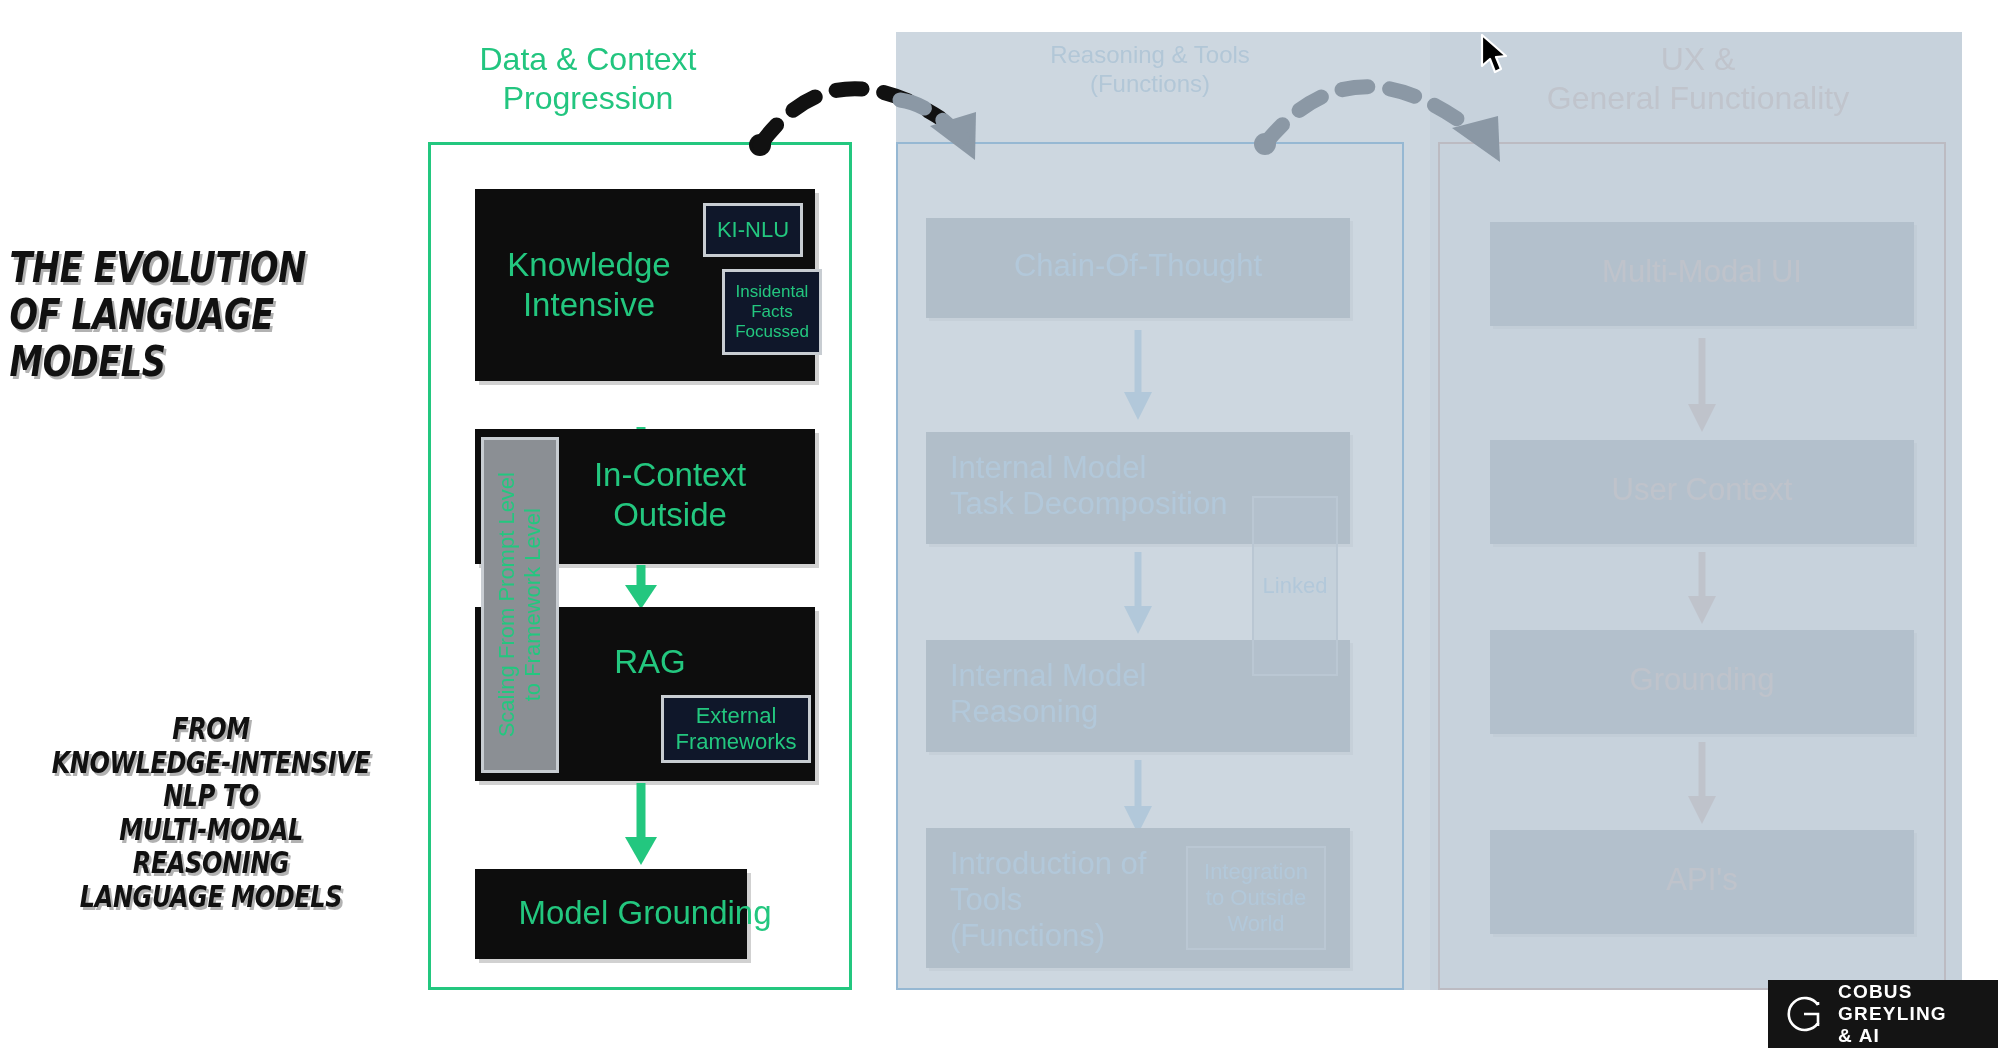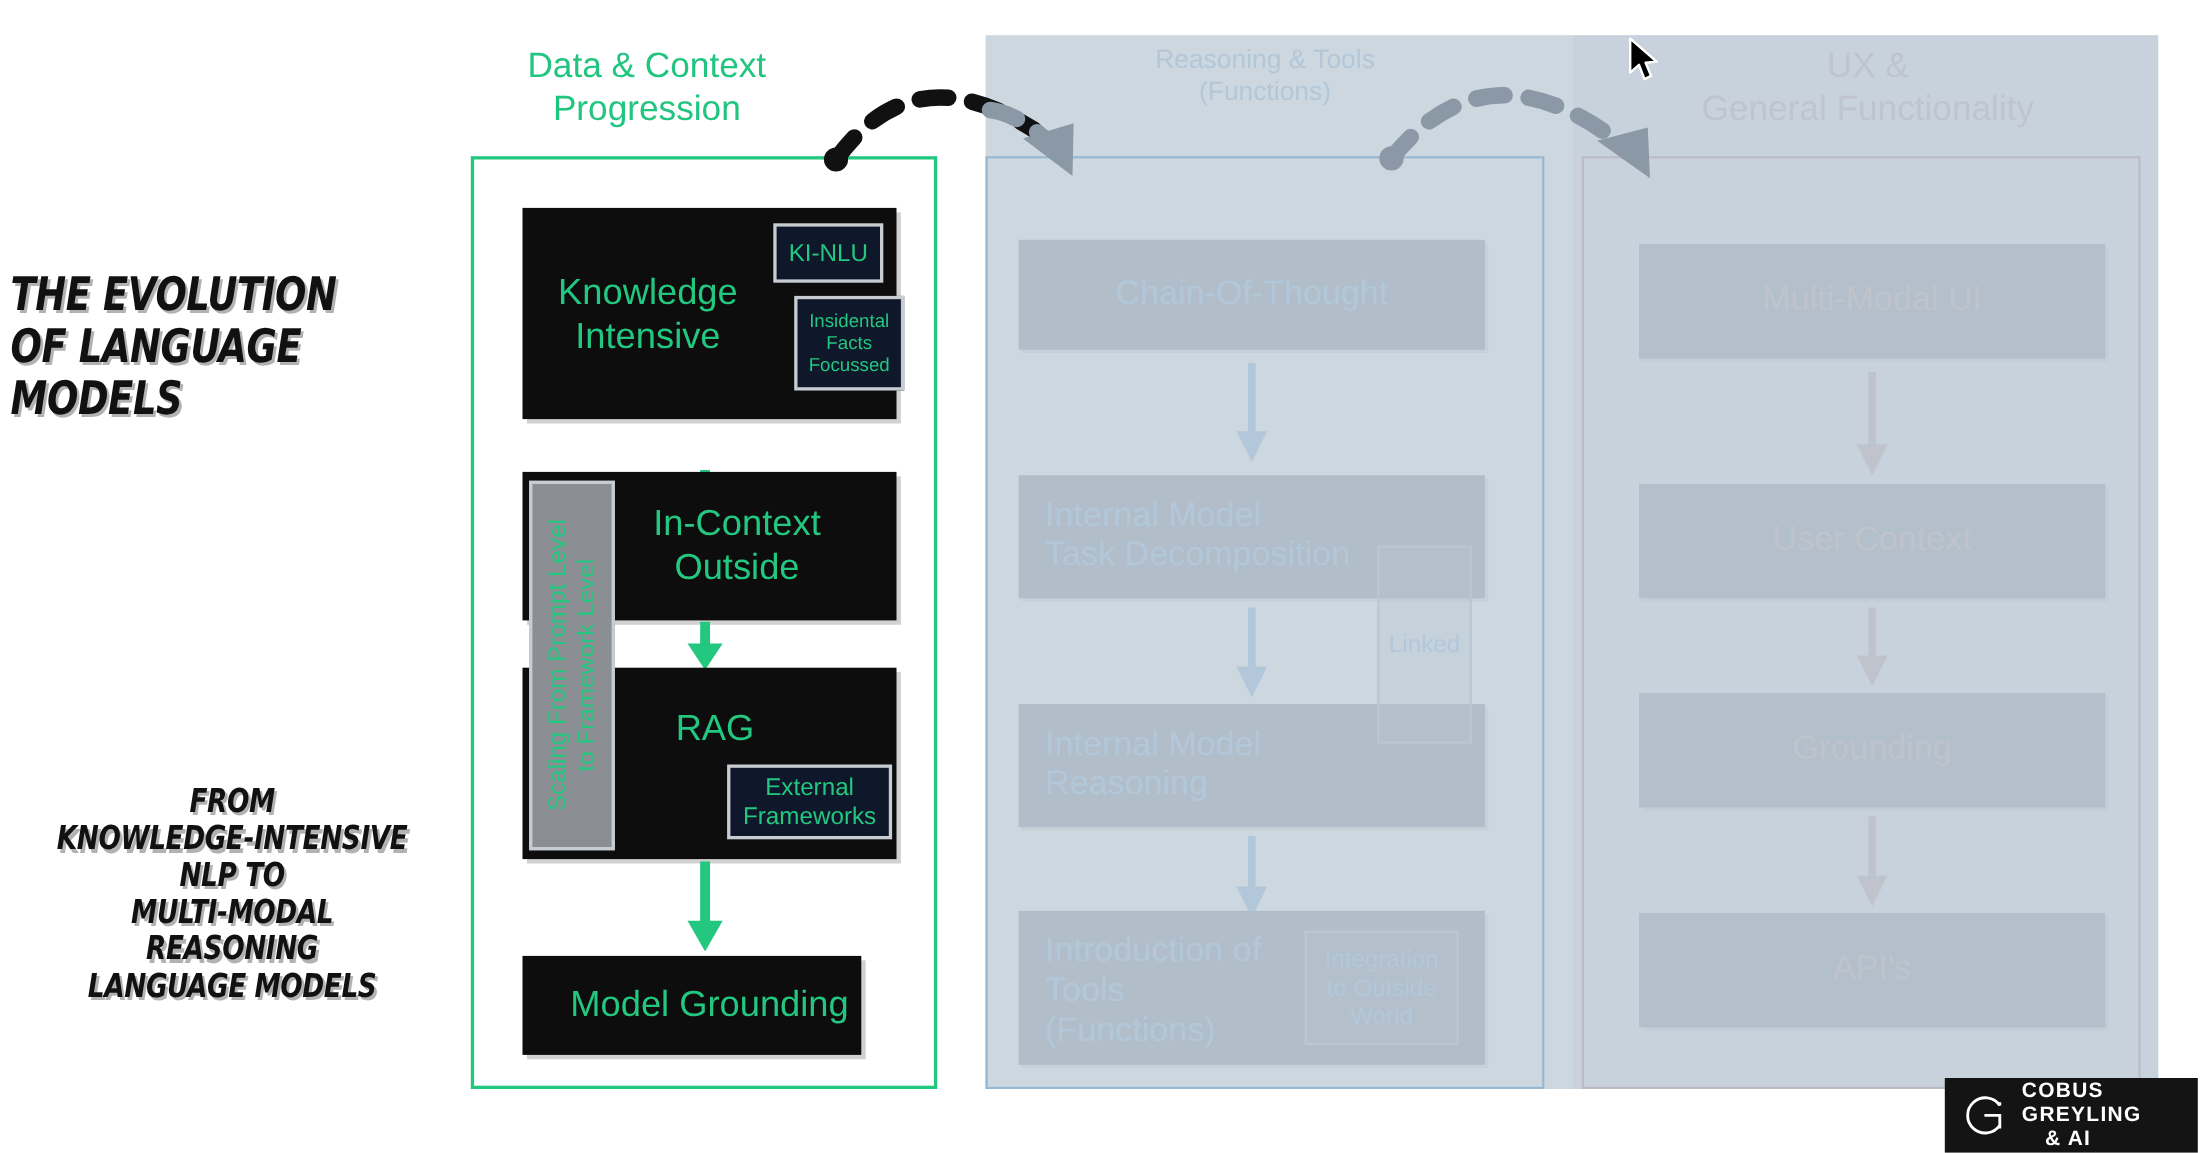--- a/index.html
+++ b/index.html
@@ -65,21 +65,21 @@
   
   #box-icl{left:472px;top:426px;width:340px;height:135px;}
   #box-icl .k-label{position:absolute;left:60px;top:26px;width:270px;}
 
   
   #box-rag{left:472px;top:604px;width:340px;height:174px;}
   #box-rag .k-label{position:absolute;left:60px;top:24px;width:230px;margin-top:11px;}
   #chip-external{left:186px;top:88px;width:150px;height:68px;font-size:22px;}
 
   
-  #box-grounding{left:472px;top:866px;width:308px;height:90px;}
+  #box-grounding{left:472px;top:866px;width:272px;height:90px;}
   #box-grounding .k-label{position:absolute;left:0px;top:24px;width:340px;}
 
   
   #chip-scaling{
     position:absolute;left:478px;top:434px;width:78px;height:336px;
     background:#8b8f94;border:3px solid #c8cdd2;box-sizing:border-box;
     display:flex;align-items:center;justify-content:center;
   }
   #chip-scaling span{
     color:#23c77f;font-size:22px;line-height:1.2;text-align:center;
@@ -166,21 +166,21 @@
 
   
   #logo-badge{
     position:absolute;left:1768px;top:980px;width:230px;height:68px;
     background:#141414;display:flex;align-items:center;padding-left:14px;
     box-sizing:border-box;
   }
   #logo-mark{width:44px;height:44px;flex:0 0 44px;margin-right:12px;}
   #logo-text{color:#ffffff;font-weight:bold;line-height:1.15;}
   #logo-line1{font-size:19px;letter-spacing:1.2px;}
-  #logo-line2{font-size:19px;letter-spacing:1.2px;margin-left:21px;}
+  #logo-line2{font-size:19px;letter-spacing:1.2px;}
 </style>
 </head>
 <body>
 
 <div id="title-area">
   <div id="page-title" class="display-text">The Evolution Of Language Models</div>
   <div id="page-subtitle" class="display-text" style="white-space:pre-line;">From
 Knowledge-Intensive
 NLP To
 Multi-Modal Reasoning

